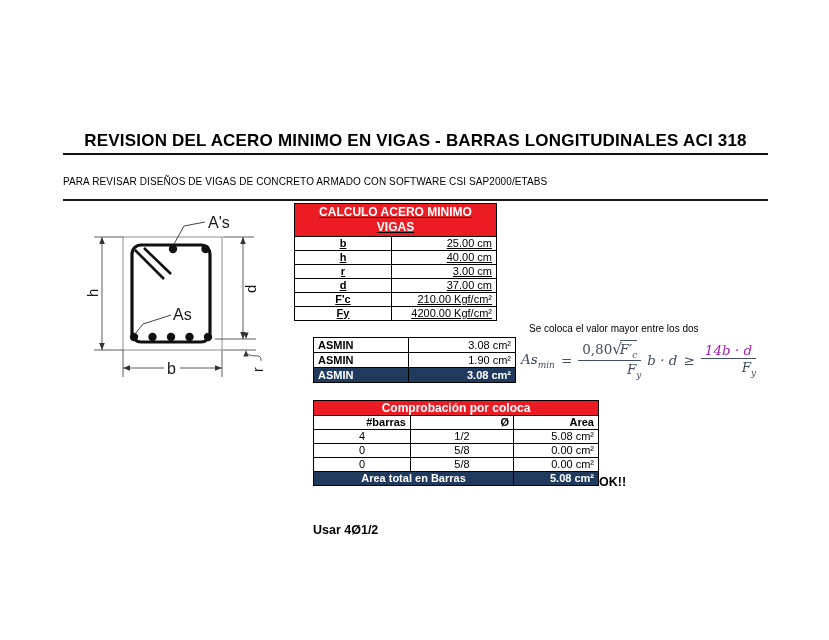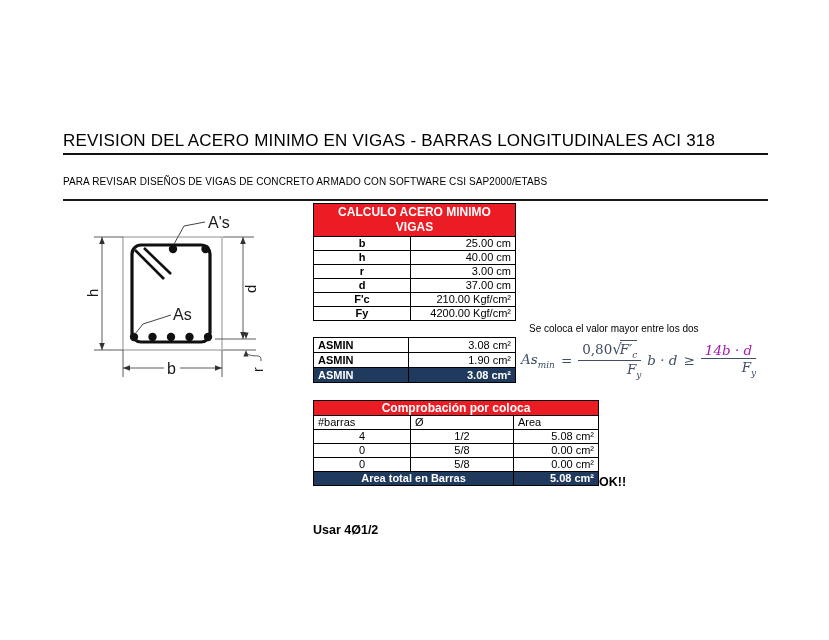--- a/index.html
+++ b/index.html
@@ -1,55 +1,55 @@
 <!DOCTYPE html>
 <html><head>
 <meta charset="utf-8">
 <style>
   html,body{margin:0;padding:0;background:#fff;}
   .page{position:relative;width:829px;height:640px;background:#ffffff;overflow:hidden;
         font-family:"Liberation Sans",sans-serif;color:#000;}
 
   
   .header{position:absolute;left:63px;top:131px;width:705px;}
-  .page-title{font-size:17px;font-weight:normal;white-space:nowrap;overflow:hidden;
-              letter-spacing:.2px;border-bottom:2px solid #111;padding-bottom:2px;line-height:20px;}
+  .page-title{font-size:17px;font-weight:bold;white-space:nowrap;overflow:hidden;
+              letter-spacing:.2px;border-bottom:2px solid #111;padding-bottom:2px;line-height:20px;text-align:center;}
   .page-subtitle{font-size:10px;margin-top:20px;letter-spacing:.1px;line-height:13px;}
   .header-rule{height:2px;background:#1a1a1a;margin-top:11px;}
 
   
   .diagram{position:absolute;left:60px;top:193px;}
   .diagram text{font-family:"Liberation Sans",sans-serif;fill:#1a1a1a;}
 
   
   table{border-collapse:collapse;font-size:11px;}
   td,th{border:1px solid #000;padding:0 4px;height:13px;line-height:13px;}
   .red-head{background:#ec1c24;color:#fff;font-weight:bold;text-align:center;font-size:12px;}
   .navy{background:#1f3a5c;color:#fff;font-weight:bold;}
   .lbl{font-weight:bold;text-align:center;}
   .lbl-left{font-weight:bold;text-align:left;}
   .val{text-align:right;}
   .ctr{text-align:center;}
 
-  .calc-table{position:absolute;left:313px;top:203px;}
+  .calc-table{position:absolute;left:294px;top:203px;text-decoration:underline;}
   .calc-table .red-head{height:32px;line-height:15px;}
   .calc-table td:first-child{width:88px;}
   .calc-table td:last-child{width:96px;}
 
   .asmin-table{position:absolute;left:313px;top:337px;}
   .asmin-table td{height:14px;line-height:14px;}
   .asmin-table td:first-child{width:86px;}
   .asmin-table td:last-child{width:98px;}
 
   .comp-table{position:absolute;left:313px;top:400px;}
   .comp-table .red-head{height:14px;}
   .comp-table td.c1{width:88px;}
   .comp-table td.c2{width:94px;}
   .comp-table td.c3{width:76px;}
-  .comp-head td{font-weight:normal;text-align:left;}
+  .comp-head td{font-weight:bold;text-align:right;}
 
   .note{position:absolute;left:529px;top:323px;font-size:10px;}
 
   
   .math{position:absolute;left:521px;top:340px;display:inline-flex;align-items:center;gap:6px;
         font-family:"DejaVu Serif",serif;font-style:italic;color:#3f4e63;font-size:13.5px;}
   .math sub{font-size:9px;}
   .rm{font-style:normal;}
   .frac{display:inline-flex;flex-direction:column;align-items:flex-end;line-height:1.2;}
   .frac .num{border-bottom:1px solid #3f4e63;padding:0 4px;white-space:nowrap;}

